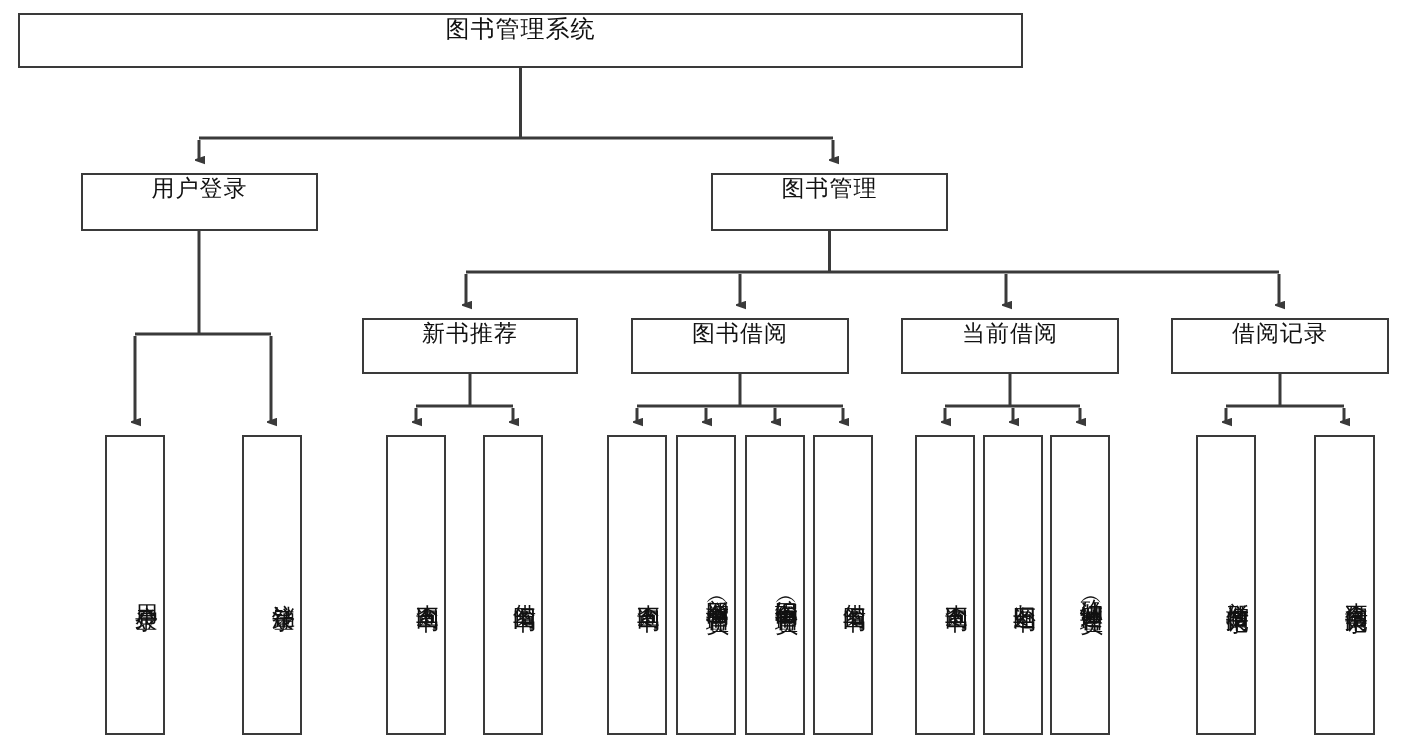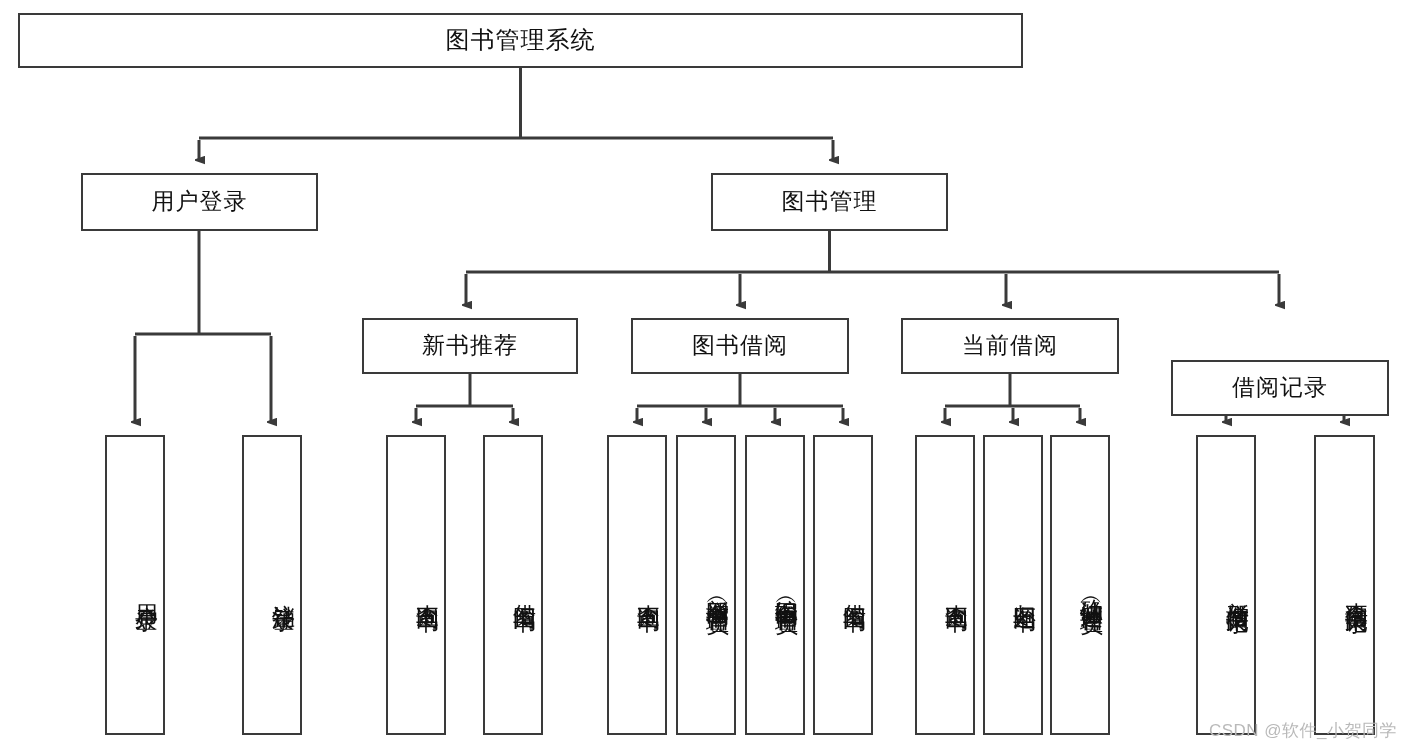--- a/index.html
+++ b/index.html
@@ -24,21 +24,20 @@
     width: 1405px;
     height: 747px;
     pointer-events: none;
   }
   .node {
     position: absolute;
     box-sizing: border-box;
     border: 2.5px solid #3a3a3a;
     background: #ffffff;
     display: flex;
-    align-items: center;
     justify-content: center;
     color: #111111;
     text-align: center;
   }
   .node.horiz {
     font-size: 23px;
     letter-spacing: 1px;
     line-height: 1.2;
   }
   .node.root {
@@ -137,21 +136,21 @@
 
   <div class="node horiz" style="left:711px; top:173px; width:237px; height:58px;">
     <span>图书管理</span>
   </div>
   <div class="node horiz" style="left:631px; top:318px; width:218px; height:56px;">
     <span>图书借阅</span>
   </div>
   <div class="node horiz" style="left:901px; top:318px; width:218px; height:56px;">
     <span>当前借阅</span>
   </div>
-  <div class="node horiz" style="left:1171px; top:318px; width:218px; height:56px;margin-top:42px;">
+  <div class="node horiz" style="left:1171px; top:318px; width:218px; height:56px;">
     <span>借阅记录</span>
   </div>
 
   <div class="node vert" style="left:105px; top:435px; width:60px; height:300px;">
     <span class="vtext">用户登录</span>
   </div>
   <div class="node vert" style="left:242px; top:435px; width:60px; height:300px;">
     <span class="vtext">注销登录</span>
   </div>
   <div class="node vert" style="left:386px; top:435px; width:60px; height:300px;">
@@ -181,15 +180,14 @@
   <div class="node vert" style="left:1050px; top:435px; width:60px; height:300px;">
     <span class="vtext">确认归还（管理员）</span>
   </div>
   <div class="node vert" style="left:1196px; top:435px; width:60px; height:300px;">
     <span class="vtext">新增借阅记录</span>
   </div>
   <div class="node vert" style="left:1314px; top:435px; width:61px; height:300px;">
     <span class="vtext">查询借阅记录</span>
   </div>
 
-  <div id="watermark">CSDN @软件_小贺同学</div>
 
 </div>
 
 </body></html>

